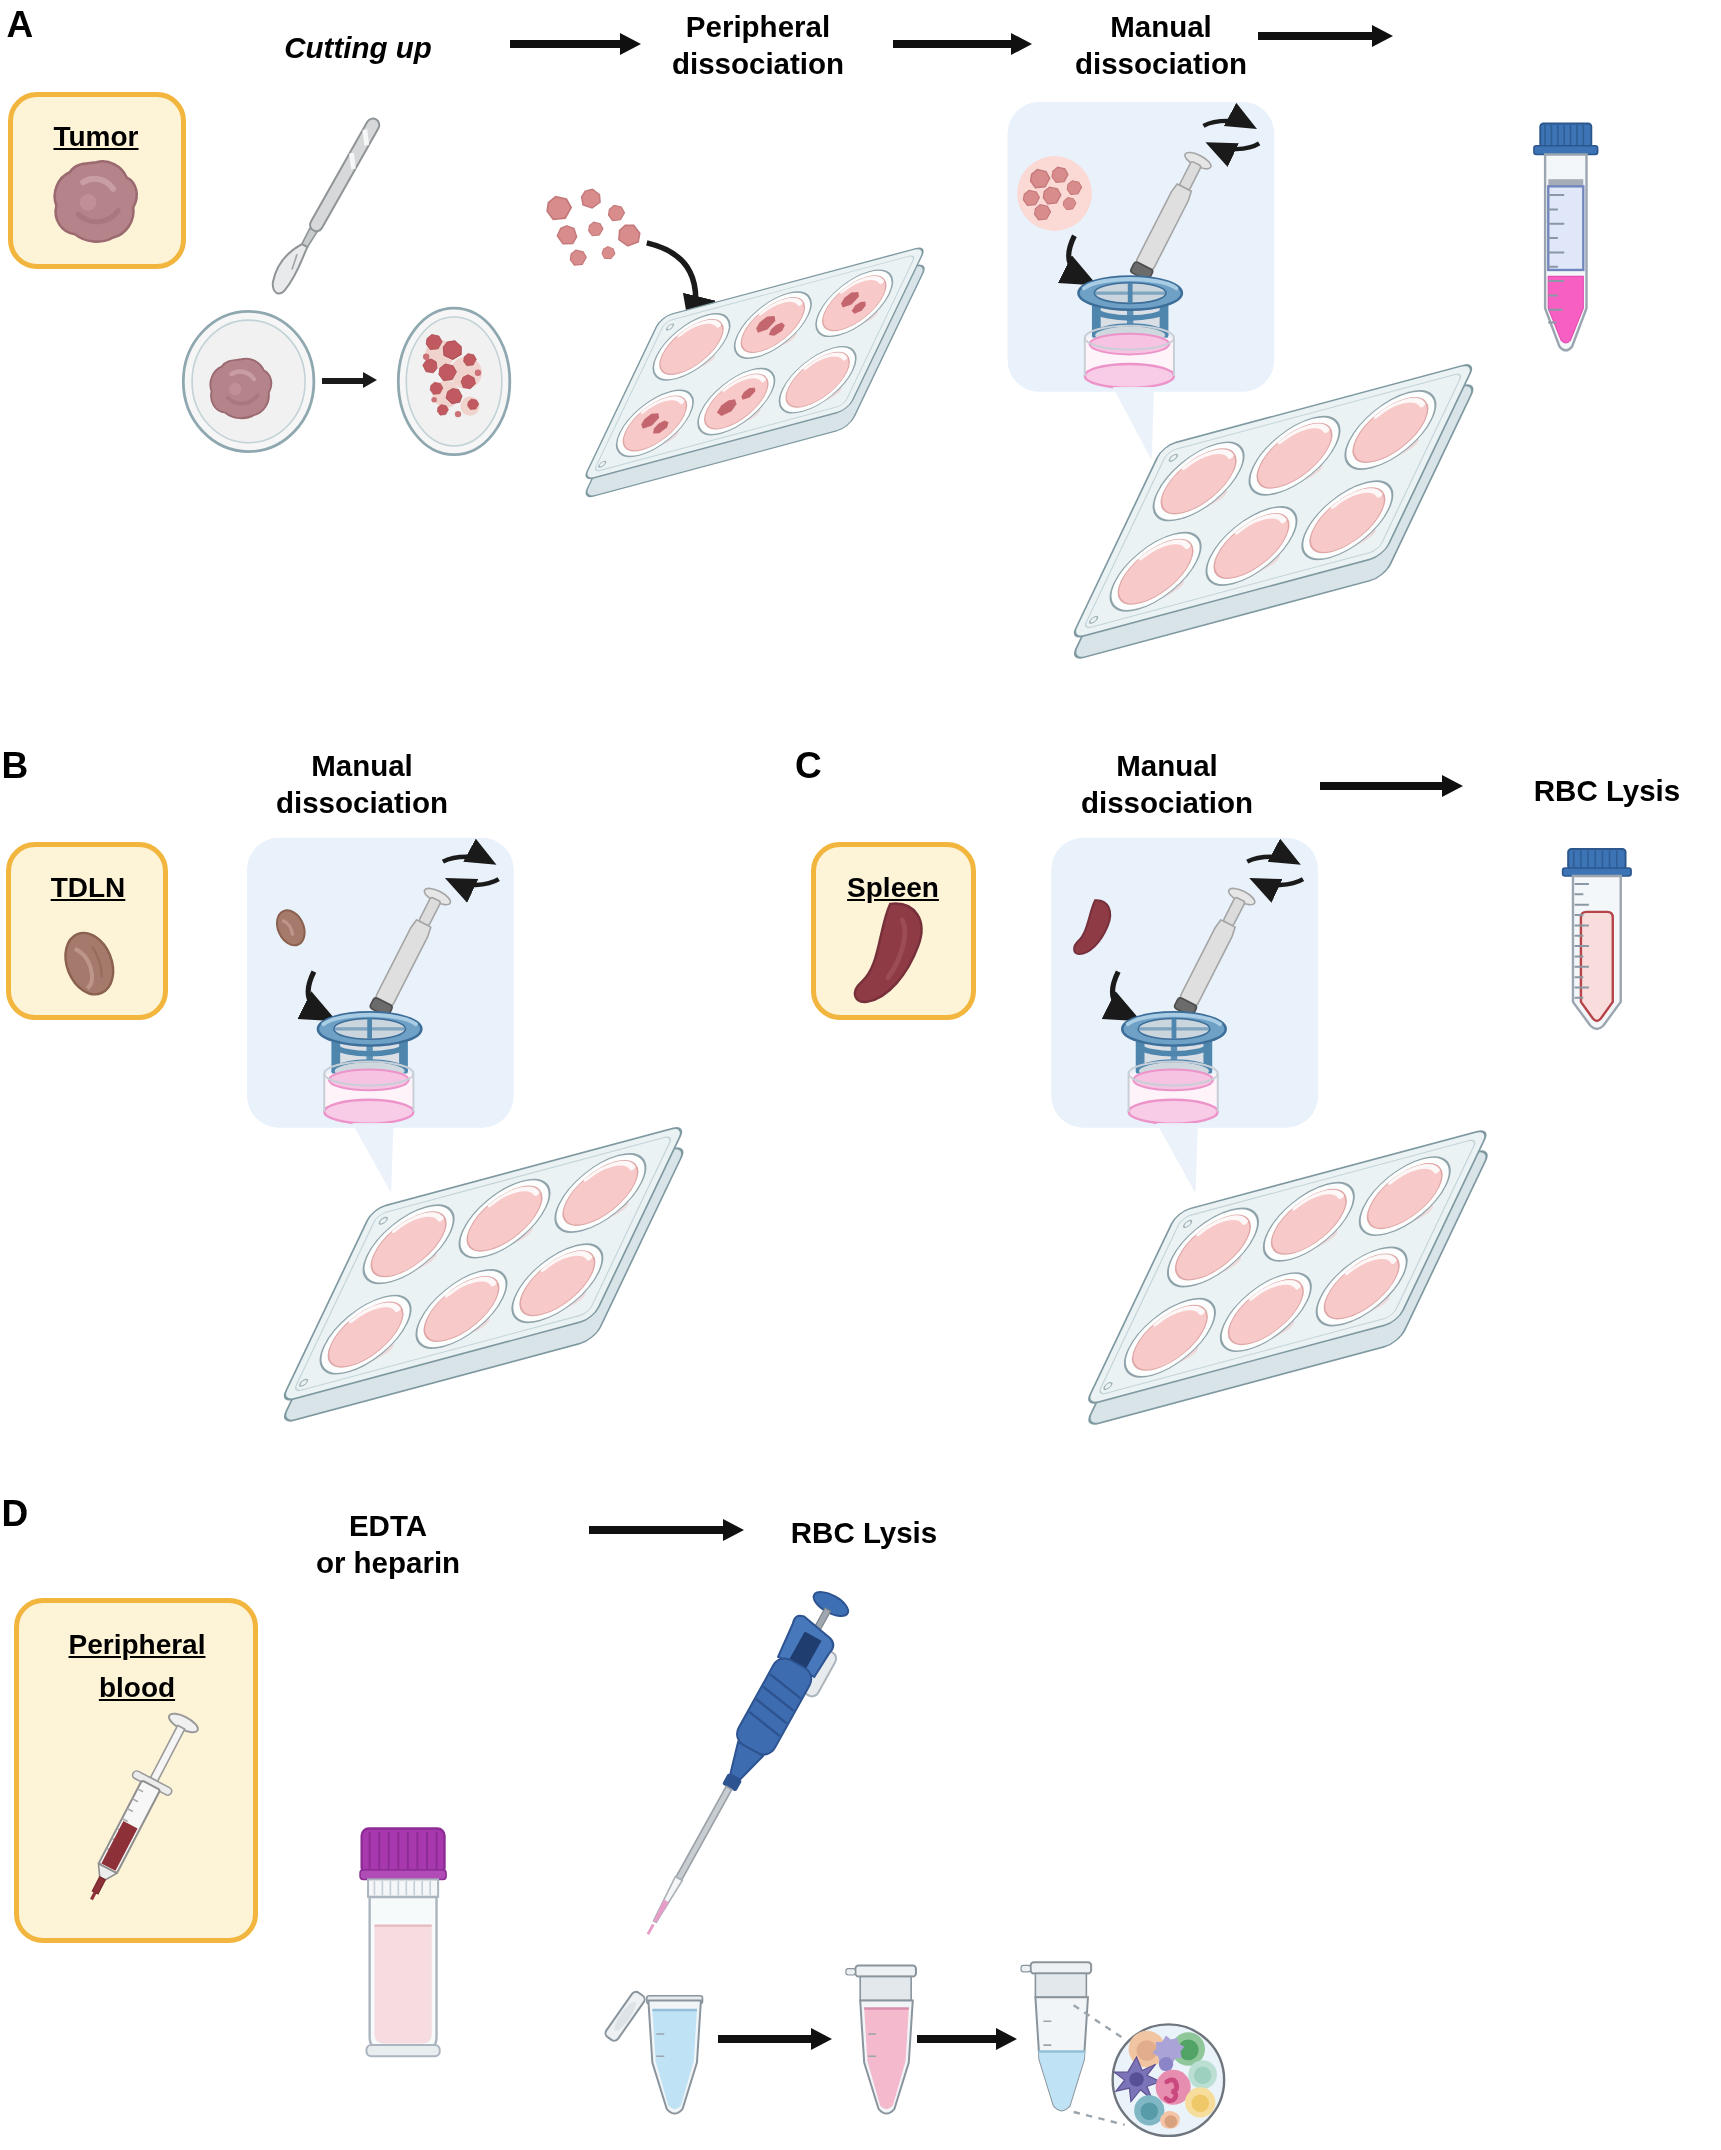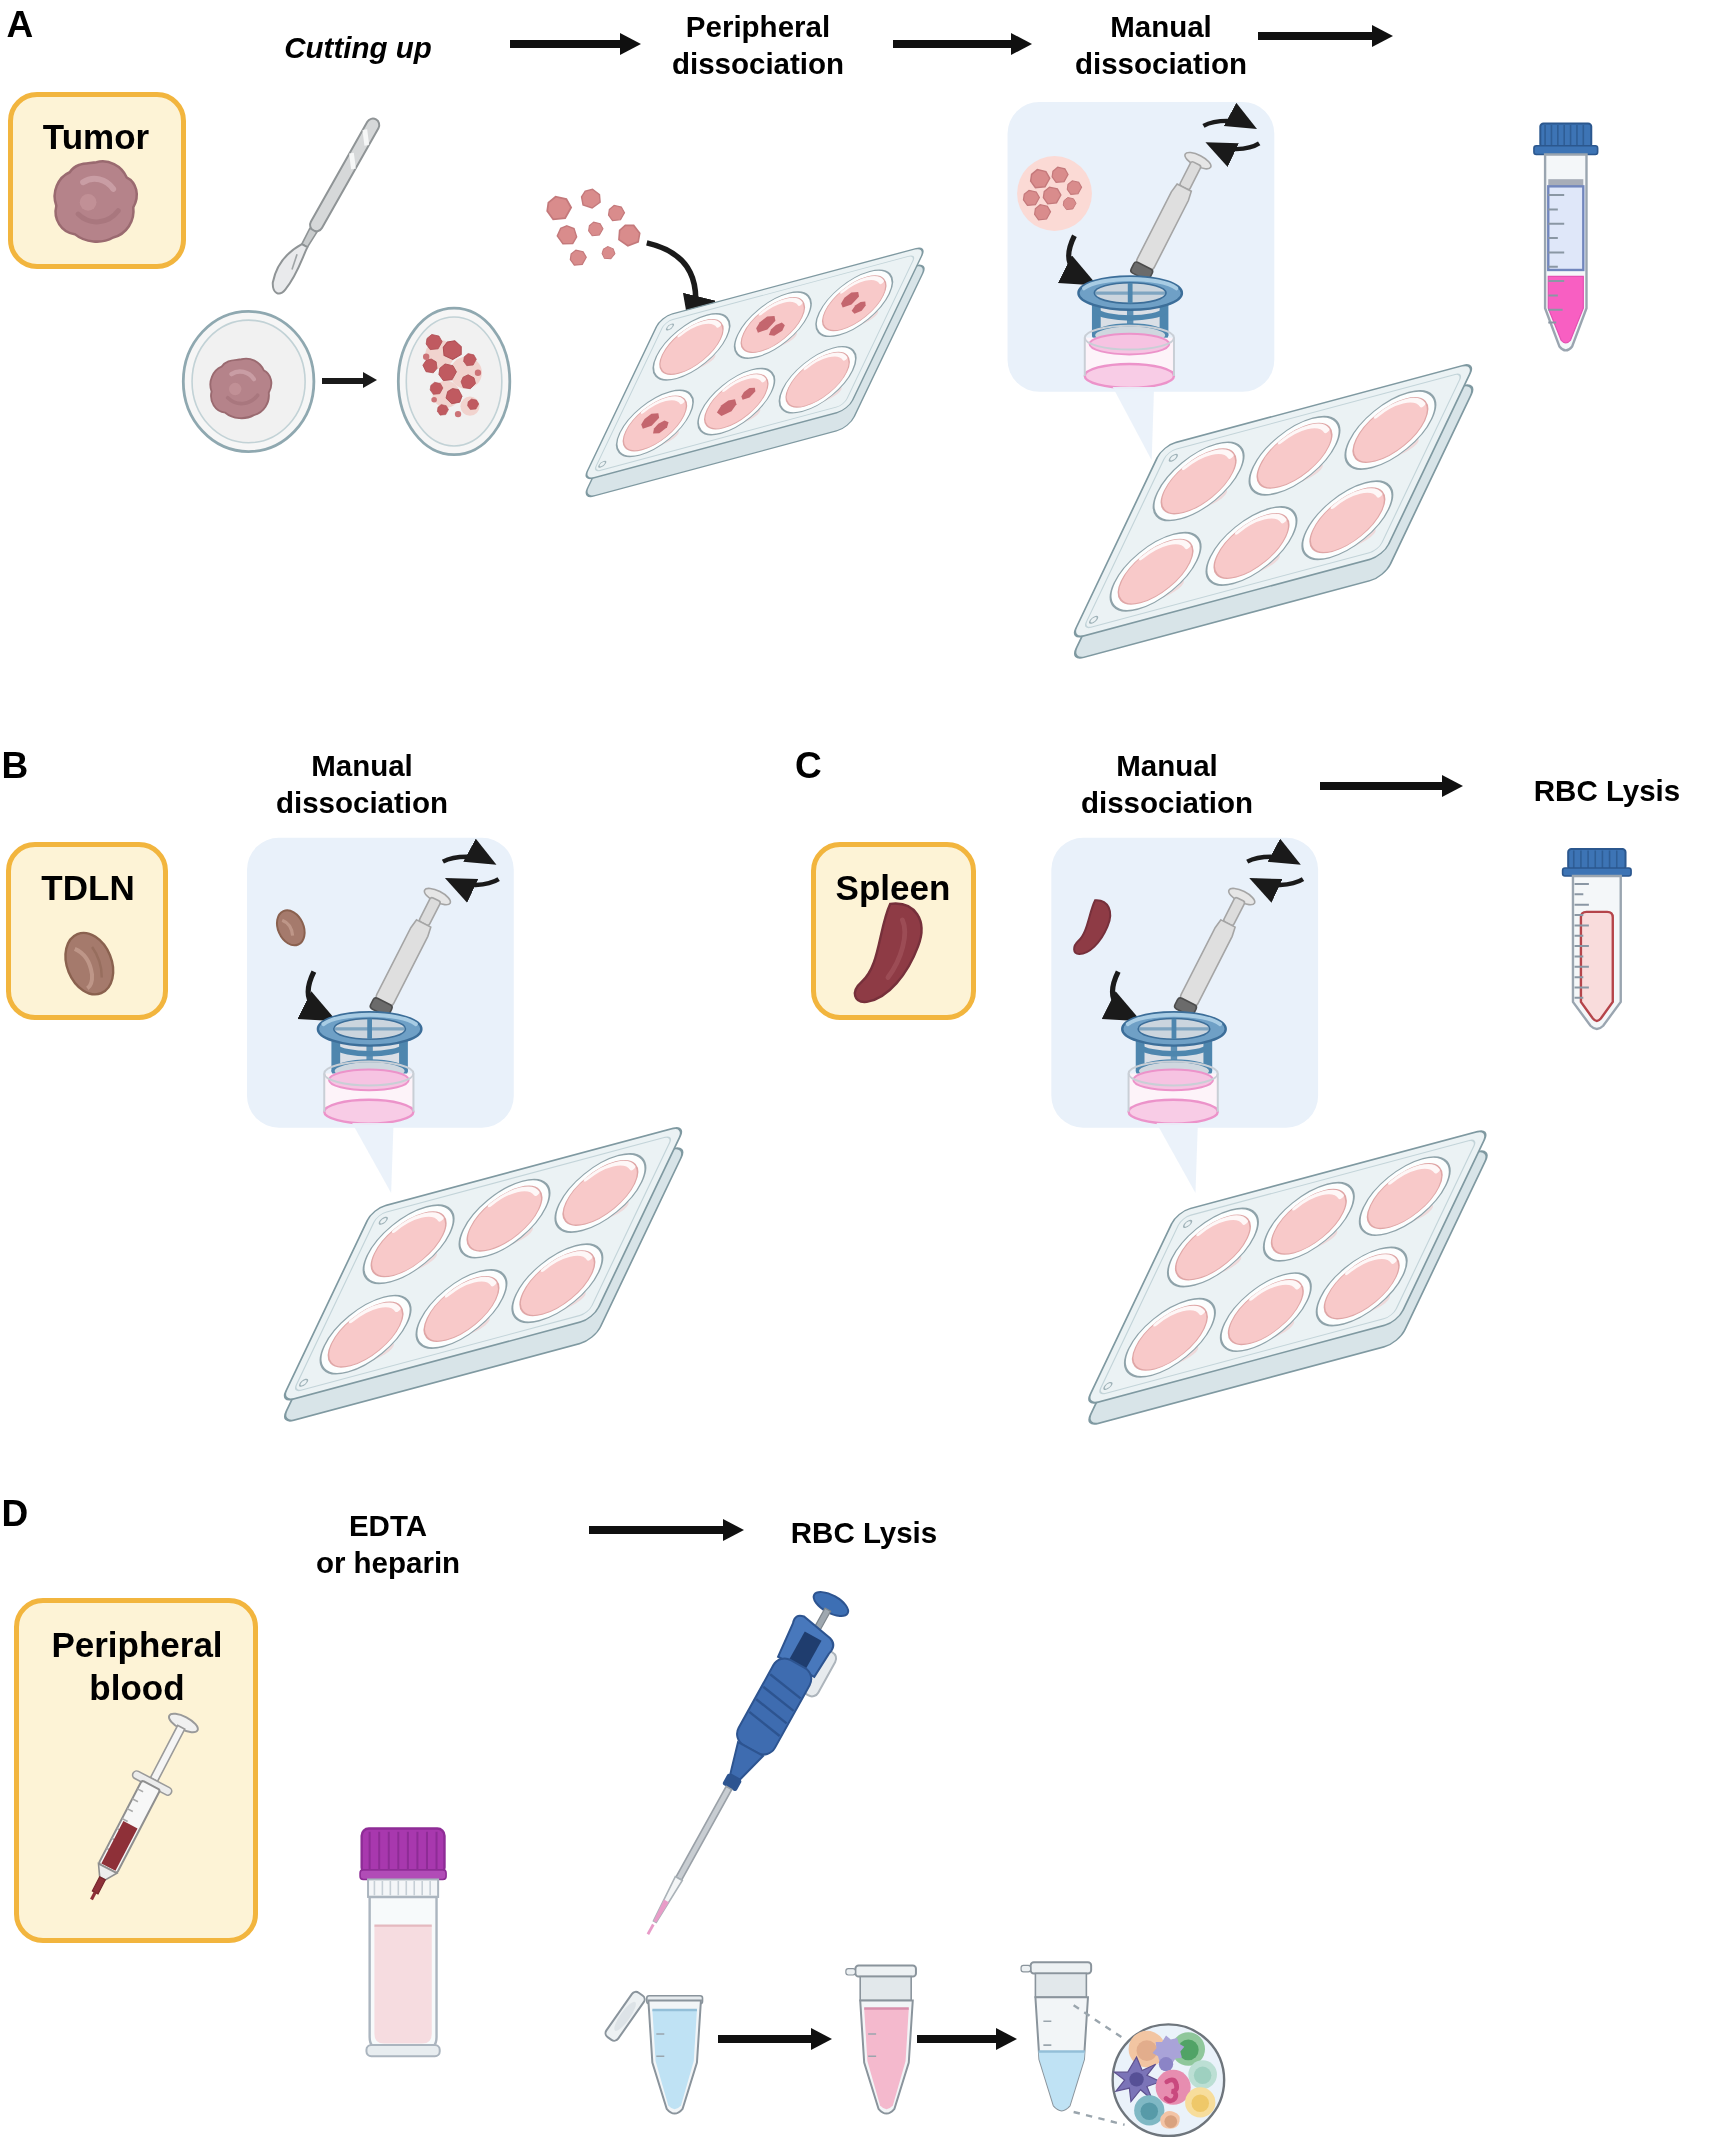--- a/index.html
+++ b/index.html
@@ -3,21 +3,21 @@
 <meta charset="utf-8">
 <style>
   html,body{margin:0;padding:0;background:#ffffff;}
   .canvas{position:relative;width:1722px;height:2151px;background:#fff;
           font-family:"Liberation Sans",sans-serif;color:#000;overflow:hidden;}
   .ybox{position:absolute;background:#FDF3D6;border:5.6px solid #F2B53E;border-radius:29px;z-index:0;box-sizing:border-box;}
   svg.art{position:absolute;left:0;top:0;z-index:1;}
   .lbl{position:absolute;font-weight:bold;z-index:2;}
   .sec{font-size:37px;line-height:38px;}
   .step{font-size:29.5px;line-height:37px;text-align:center;transform:translateX(-50%);white-space:nowrap;}
-  .boxlbl{font-size:35px;line-height:43px;text-align:center;transform:translateX(-50%);white-space:nowrap;}
+  .boxlbl{font-size:28px;line-height:43px;text-align:center;transform:translateX(-50%);white-space:nowrap;text-decoration:underline;}
   .harrow{position:absolute;height:8px;background:#101010;z-index:2;}
   .harrow::after{content:'';position:absolute;right:-20px;top:-7.2px;width:0;height:0;
     border-left:21px solid #101010;border-top:11px solid transparent;border-bottom:11px solid transparent;}
   .sarrow{position:absolute;height:5.6px;background:#1a1a1a;z-index:2;}
   .sarrow::after{content:'';position:absolute;right:-13.5px;top:-5.6px;width:0;height:0;
     border-left:14.3px solid #1a1a1a;border-top:8px solid transparent;border-bottom:8px solid transparent;}
 </style>
 </head>
 <body>
 

